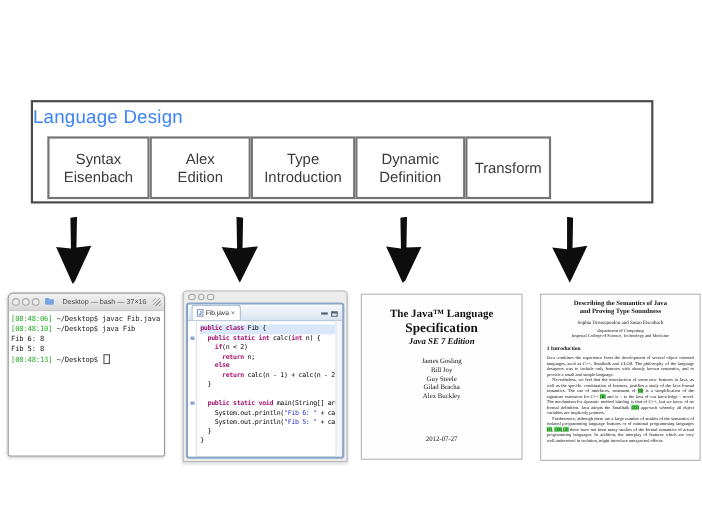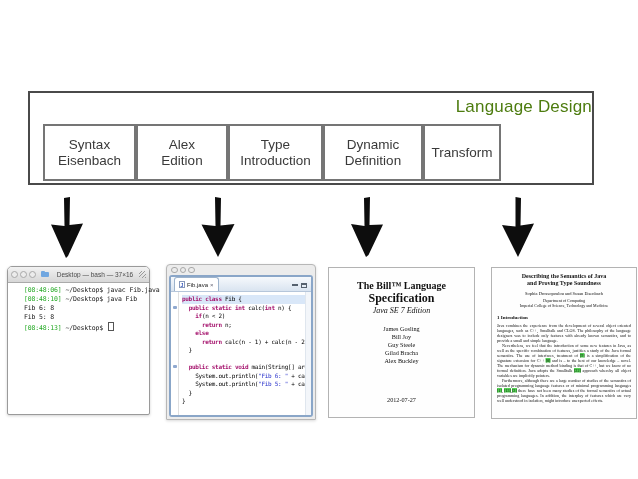--- a/index.html
+++ b/index.html
@@ -2,21 +2,21 @@
 <html><head>
 <meta charset="utf-8">
 <style>
   html,body{margin:0;padding:0;background:#fff;}
   .canvas{position:relative;width:638px;height:479px;background:#fff;overflow:hidden;
           font-family:"Liberation Sans",sans-serif;}
 
   
   .ld-box{position:absolute;left:28px;top:91px;width:566px;height:94px;
           border:2px solid #4a4a4a;box-sizing:border-box;background:#fff;}
-  .ld-title{text-align:right;font-size:17px;color:#4d7c0f;margin-top:4px;letter-spacing:.2px;}
+  .ld-title{text-align:left;font-size:17px;color:#3b82f6;margin-top:4px;letter-spacing:.2px;}
   .dbox-row{display:flex;margin:7px 0 0 13px;}
   .dbox{height:57px;border:2px solid #757575;box-sizing:border-box;display:flex;flex-direction:column;
         justify-content:center;align-items:center;text-align:center;font-size:13.5px;color:#3a3a3a;
         line-height:16px;background:#fff;}
   .dbox:nth-child(1){width:93px}.dbox:nth-child(2){width:92px}.dbox:nth-child(3){width:95px}
   .dbox:nth-child(4){width:100px}.dbox:nth-child(5){width:78px}
 
   
   .arrow{position:absolute;top:197px;width:40px;height:62px;}
 
@@ -24,21 +24,21 @@
   .term{position:absolute;left:7px;top:266px;width:143px;height:149px;box-sizing:border-box;
         border:1px solid #9a9a9a;border-radius:5px 5px 2px 2px;background:#fff;
         box-shadow:0 1px 3px rgba(0,0,0,.18);}
   .term-bar{height:15px;border-radius:4px 4px 0 0;border-bottom:1px solid #aaa;
             background:linear-gradient(#f2f2f2,#d7d7d7);display:flex;align-items:center;padding:0 3px;}
   .tl{width:5px;height:5px;border-radius:50%;border:1px solid #a8a8a8;background:#ececec;margin-right:2px;}
   .folder{width:8px;height:5px;background:#71a7e0;border-radius:1px;margin:0 2px 0 3px;position:relative;}
   .folder:before{content:"";position:absolute;left:0;top:-1.5px;width:4px;height:2px;background:#71a7e0;border-radius:1px 1px 0 0;}
   .term-title{flex:1;text-align:center;font-size:6.5px;color:#4a4a4a;white-space:nowrap;overflow:hidden;}
   .grip{width:7px;height:7px;background:repeating-linear-gradient(135deg,transparent 0 1.6px,#9b9b9b 1.6px 2.4px);}
-  .term-body{padding:3px 16px;font-family:"DejaVu Sans Mono",monospace;font-size:6.5px;line-height:9px;
+  .term-body{padding:3px 2px;font-family:"DejaVu Sans Mono",monospace;font-size:6.5px;line-height:9px;
              letter-spacing:-.15px;color:#1a1a1a;white-space:pre;}
   .ttime{color:#22a822;}
   .tcursor{display:inline-block;width:4px;height:6.5px;border:1px solid #555;vertical-align:-1px;margin-left:1px;}
 
   
   .ide{position:absolute;left:166px;top:264px;width:150px;height:156px;box-sizing:border-box;
        border:1px solid #b7b7b7;border-radius:4px 4px 1px 1px;background:#ececec;
        box-shadow:0 1px 3px rgba(0,0,0,.15);}
   .ide-bar{height:10px;display:flex;align-items:center;padding-left:4px;}
   .ide-bar .tl{width:4.5px;height:4.5px;}
@@ -64,21 +64,21 @@
   .tok-k{color:#a6156e;font-weight:bold;}
   .tok-s{color:#2a33cc;}
   .vscroll{width:5px;border-left:1px solid #dfe6ee;background:#f3f6fa;}
 
   
   .spec{position:absolute;left:328px;top:267px;width:147px;height:151px;box-sizing:border-box;
         border:1px solid #b3b3b3;background:#fefefe;font-family:"Liberation Serif",serif;
         text-align:center;color:#111;}
   .spec-t1{font-size:10px;font-weight:bold;margin-top:12px;line-height:12px;}
   .spec-t2{font-size:12px;font-weight:bold;line-height:12px;}
-  .spec-ed{font-size:8px;font-weight:normal;font-style:italic;margin-top:2px;}
+  .spec-ed{font-size:8px;font-weight:bold;font-style:italic;margin-top:2px;}
   .spec-authors{margin-top:10px;font-size:6.2px;line-height:8px;}
   .spec-date{position:absolute;bottom:14px;left:0;right:0;font-size:6.2px;}
 
   
   .paper{position:absolute;left:491px;top:267px;width:146px;height:152px;box-sizing:border-box;
          border:1px solid #b3b3b3;background:#fefefe;overflow:hidden;}
   .paper-in{width:288px;transform:scale(.5);transform-origin:0 0;padding:8px 10px;box-sizing:border-box;
             font-family:"Liberation Serif",serif;color:#111;}
   .paper-t{font-size:12px;font-weight:bold;text-align:center;line-height:14px;}
   .paper-auth{font-size:9px;text-align:center;margin-top:9px;}
@@ -166,21 +166,21 @@
             <div class="gmark" style="top: 13.5px;"></div>
             <div class="gmark" style="top: 73px;"></div>
           </div>
         <div class="code"><div class="cline current"><span class="tok-k">public</span><span> </span><span class="tok-k">class</span><span> Fib {</span></div><div class="cline"><span>  </span><span class="tok-k">public</span><span> </span><span class="tok-k">static</span><span> </span><span class="tok-k">int</span><span> calc(</span><span class="tok-k">int</span><span> n) {</span></div><div class="cline"><span>    </span><span class="tok-k">if</span><span>(n &lt; 2)</span></div><div class="cline"><span>      </span><span class="tok-k">return</span><span> n;</span></div><div class="cline"><span>    </span><span class="tok-k">else</span></div><div class="cline"><span>      </span><span class="tok-k">return</span><span> calc(n - 1) + calc(n - 2);</span></div><div class="cline"><span>  }</span></div><div class="cline"><span></span></div><div class="cline"><span>  </span><span class="tok-k">public</span><span> </span><span class="tok-k">static</span><span> </span><span class="tok-k">void</span><span> main(String[] args</span></div><div class="cline"><span>    System.out.println(</span><span class="tok-s">"Fib 6: "</span><span> + calc</span></div><div class="cline"><span>    System.out.println(</span><span class="tok-s">"Fib 5: "</span><span> + calc</span></div><div class="cline"><span>  }</span></div><div class="cline"><span>}</span></div></div>
         <div class="vscroll"></div>
       </div>
     </div>
   </div>
 
   <div class="spec">
-    <div class="spec-t1">The Bill™ Language</div>
+    <div class="spec-t1">The Java™ Language</div>
     <div class="spec-t2">Specification</div>
     <div class="spec-ed">Java SE 7 Edition</div>
     <div class="spec-authors">
         <div class="author">James Gosling</div>
         <div class="author">Bill Joy</div>
         <div class="author">Guy Steele</div>
         <div class="author">Gilad Bracha</div>
         <div class="author">Alex Buckley</div>
       </div>
     <div class="spec-date">2012-07-27</div>

